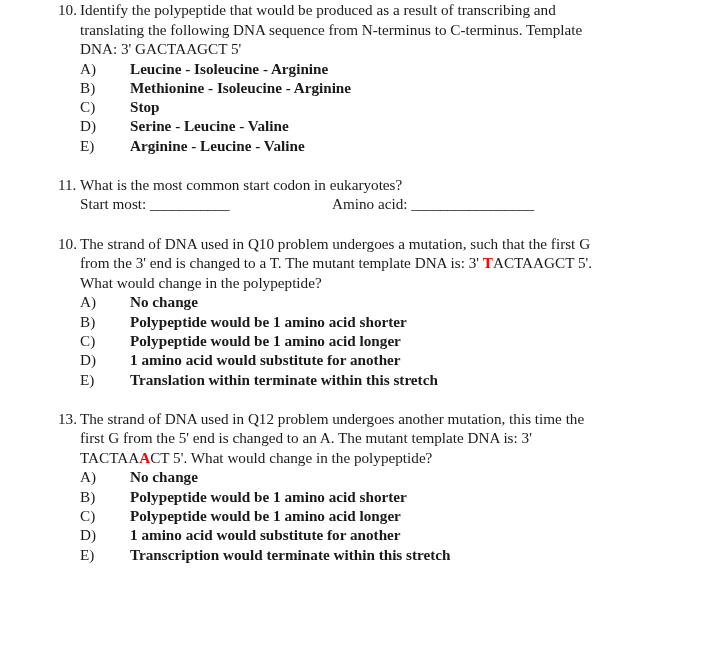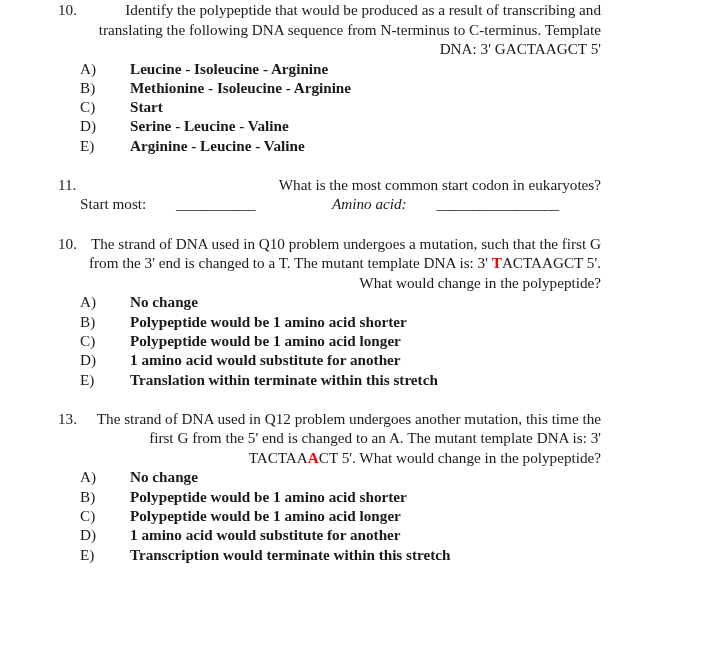--- a/index.html
+++ b/index.html
@@ -40,21 +40,20 @@
     left: 0;
     top: 0;
     font-size: 15.2px;
     line-height: 19.5px;
     white-space: nowrap;
   }
   .qtext {
     display: block;
     font-size: 15.2px;
     line-height: 19.5px;
-    text-align: right;
   }
   .options {
     padding-left: 22px;
     margin: 0;
   }
   .opt {
     display: flex;
     font-size: 15.2px;
     line-height: 19.3px;
   }
@@ -71,22 +70,22 @@
     color: #ff0000;
     font-weight: bold;
   }
   .blanks-row {
     padding-left: 22px;
     font-size: 15.2px;
     line-height: 19.5px;
     display: flex;
   }
   .blank-field-1 { flex: 0 0 252px; }
-  .blank-field-2 { flex: 0 0 auto; font-style: italic; }
-  .blank-line { letter-spacing: -0.4px; margin-left: 26px; }
+  .blank-field-2 { flex: 0 0 auto; }
+  .blank-line { letter-spacing: -0.4px; }
   .gap-block { height: 20px; }
 </style>
 </head>
 <body>
 
 <div class="page">
 
   <div class="qblock">
     <div class="qline">
       <span class="qnum">10.</span>
@@ -96,21 +95,21 @@
       <div class="opt">
         <span class="opt-letter">A)</span>
         <span class="opt-text">Leucine - Isoleucine - Arginine</span>
       </div>
       <div class="opt">
         <span class="opt-letter">B)</span>
         <span class="opt-text">Methionine - Isoleucine - Arginine</span>
       </div>
       <div class="opt">
         <span class="opt-letter">C)</span>
-        <span class="opt-text">Start</span>
+        <span class="opt-text">Stop</span>
       </div>
       <div class="opt">
         <span class="opt-letter">D)</span>
         <span class="opt-text">Serine - Leucine - Valine</span>
       </div>
       <div class="opt">
         <span class="opt-letter">E)</span>
         <span class="opt-text">Arginine - Leucine - Valine</span>
       </div>
     </div>

